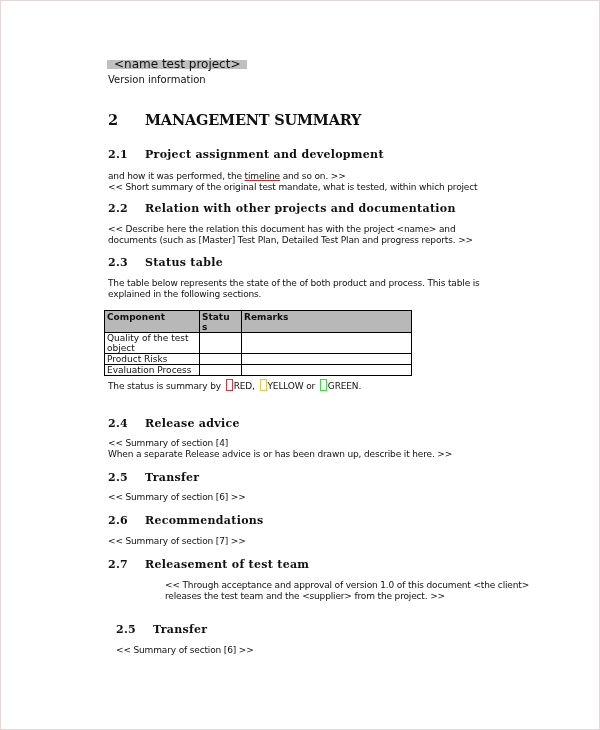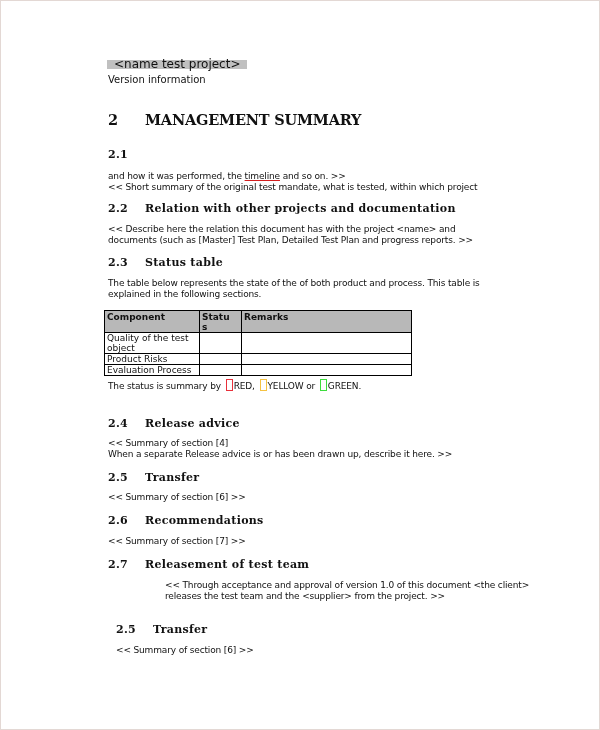--- a/index.html
+++ b/index.html
@@ -47,20 +47,21 @@
   <div class="abs sans hdr-project">&lt;name test project&gt;</div>
   <div class="abs sans hdr-version">Version information</div>
 
   <div class="abs serif h1" style="left:107px; top:110px; width:300px; height:18px;">
     <span class="num">2</span>
     <span class="txt">MANAGEMENT SUMMARY</span>
   </div>
 
   <div class="abs serif h2" style="left:107px; top:147px; width:400px; height:14px;">
     <span class="num">2.1</span>
+    <span class="txt">Project assignment and development</span>
   </div>
   <div class="abs sans body" style="left:107px; top:170px;">
     <p><span>and how it was performed, the </span><span class="spell">timeline</span><span> and so on. &gt;&gt;</span></p>
     <p>&lt;&lt; Short summary of the original test mandate, what is tested, within which project</p>
   </div>
 
   <div class="abs serif h2" style="left:107px; top:201px; width:420px; height:14px;">
     <span class="num">2.2</span>
     <span class="txt">Relation with other projects and documentation</span>
   </div>

